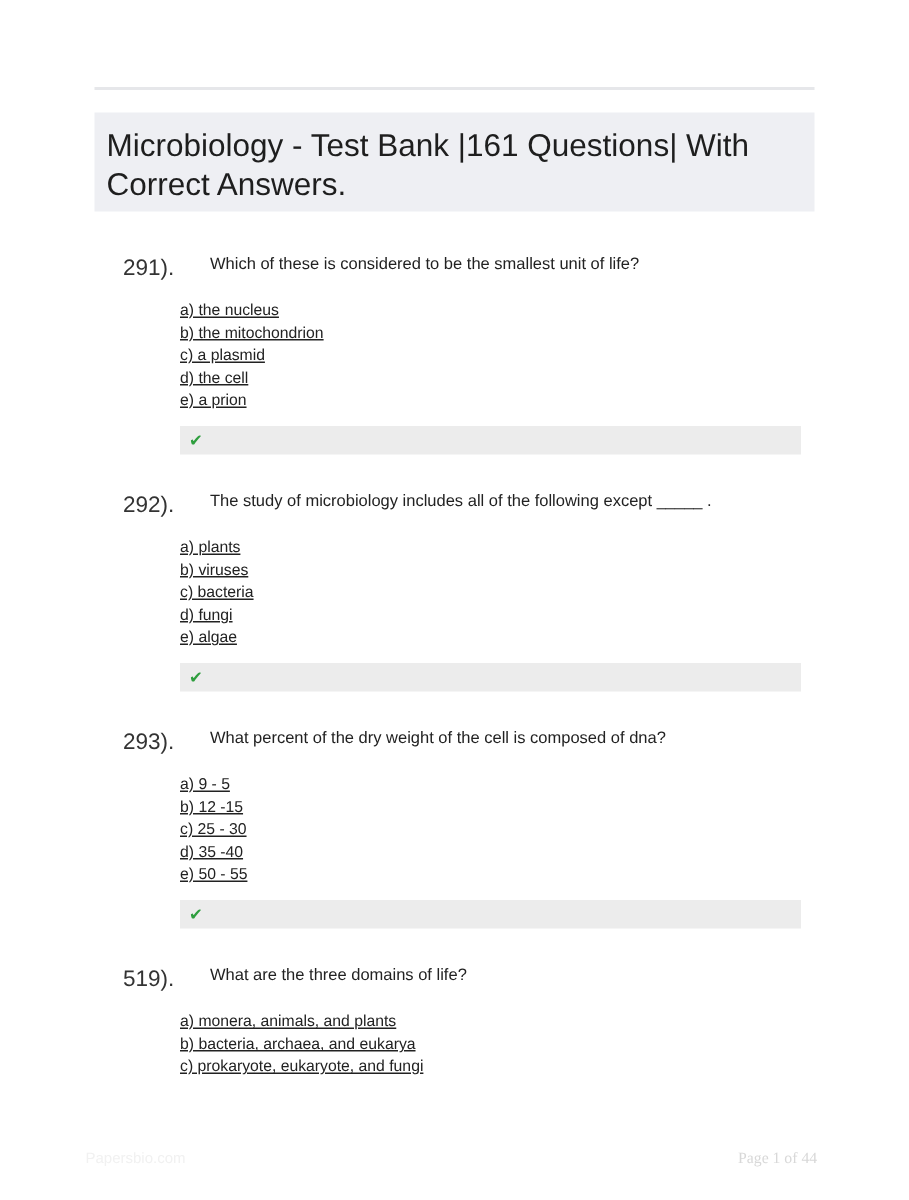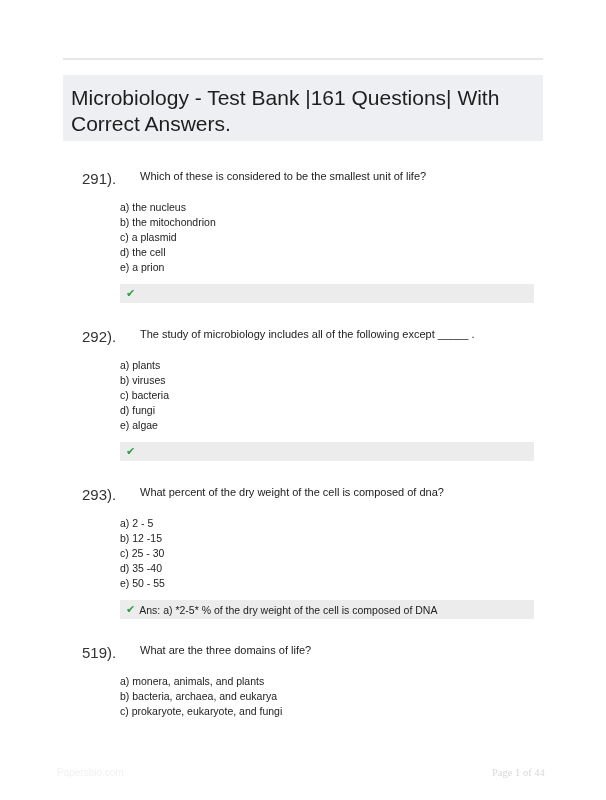--- a/index.html
+++ b/index.html
@@ -11,21 +11,21 @@
   .title-box {
     position: absolute; left: 63px; top: 75px; width: 480px; height: 66px;
     background: #eeeff3; box-sizing: border-box; padding: 10px 8px 0 8px;
   }
   .title {
     font-size: 21px; line-height: 26px; color: #1e1e1e; margin: 0; font-weight: normal;
   }
   .q { position: absolute; left: 0; width: 606px; }
   .q-num { position: absolute; left: 82px; top: 0; font-size: 15px; color: #333; }
   .q-text { position: absolute; left: 120px; top: 0; font-size: 11px; color: #222; margin-left: 20px; }
-  .opts { position: absolute; left: 120px; top: 30px; margin: 0; padding: 0; list-style: none; }
+  .opts { position: absolute; left: 120px; top: 30px; margin: 0; padding: 0; list-style: none; text-decoration: underline; }
   .opts li { font-size: 10.5px; line-height: 15px; color: #222; }
   .ans {
     position: absolute; left: 120px; width: 414px; height: 19px; background: #ececec;
     box-sizing: border-box; padding: 0 0 0 6px; display: flex; align-items: center;
     font-size: 10.5px; color: #222;
   }
   .check { color: #2e9e3e; font-size: 11px; margin-right: 4px; font-weight: bold; }
   .footer-left { position: absolute; left: 57px; top: 767px; font-size: 10px; color: #f1f1f1; }
   .footer-right { position: absolute; left: 492px; top: 767px; font-size: 10.5px; color: #d8d8d8; font-family: "Liberation Serif", serif; }
 </style>
@@ -65,29 +65,28 @@
   </ul>
   <div class="ans" style="top:114px;">
     <span class="check">✔</span>
   </div>
 </div>
 
 <div class="q" style="top:486px;">
   <span class="q-num">293).</span>
   <span class="q-text">What percent of the dry weight of the cell is composed of dna?</span>
   <ul class="opts">
-    <li>a) 2 - 5</li>
+    <li>a) 9 - 5</li>
     <li>b) 12 -15</li>
     <li>c) 25 - 30</li>
     <li>d) 35 -40</li>
     <li>e) 50 - 55</li>
   </ul>
   <div class="ans" style="top:114px;">
     <span class="check">✔</span>
-    <span>Ans: a) *2-5* % of the dry weight of the cell is composed of DNA</span>
   </div>
 </div>
 
 <div class="q" style="top:644px;">
   <span class="q-num">519).</span>
   <span class="q-text">What are the three domains of life?</span>
   <ul class="opts">
     <li>a) monera, animals, and plants</li>
     <li>b) bacteria, archaea, and eukarya</li>
     <li>c) prokaryote, eukaryote, and fungi</li>

